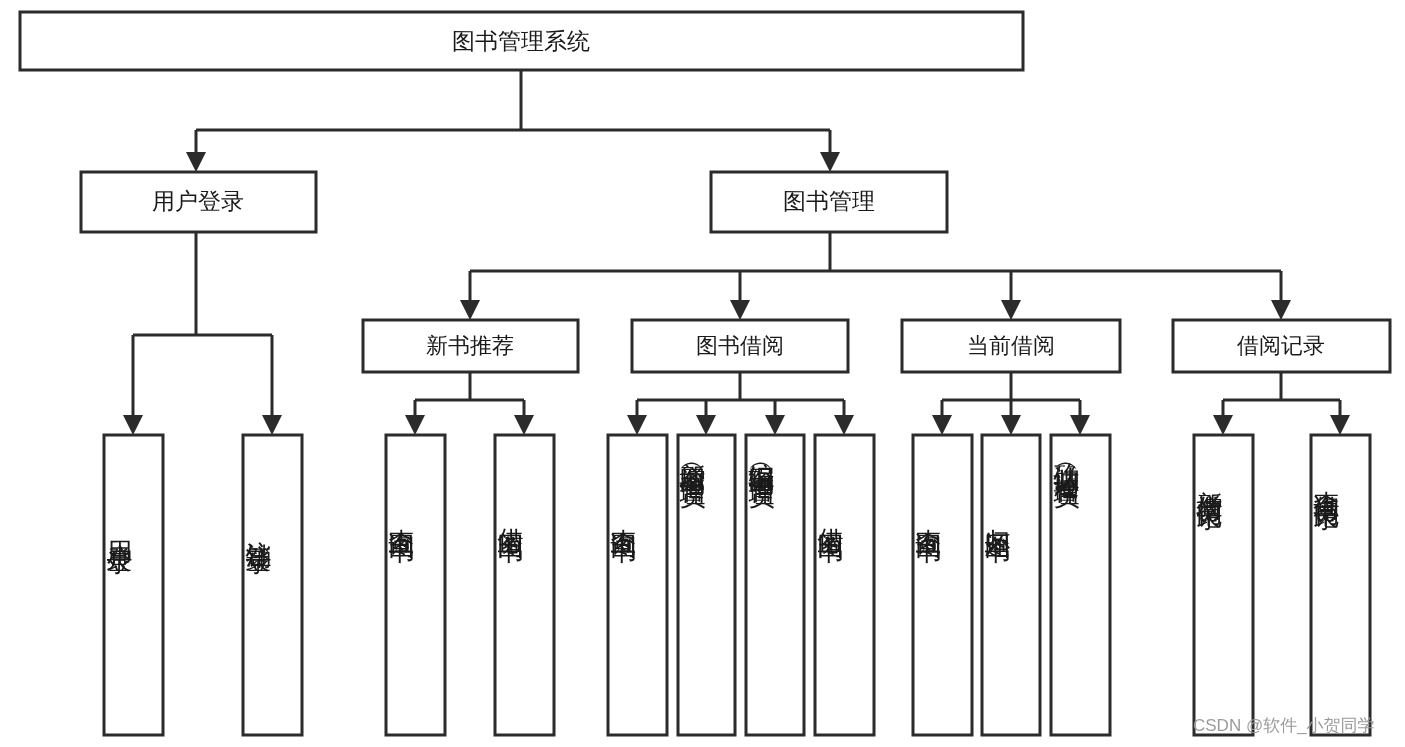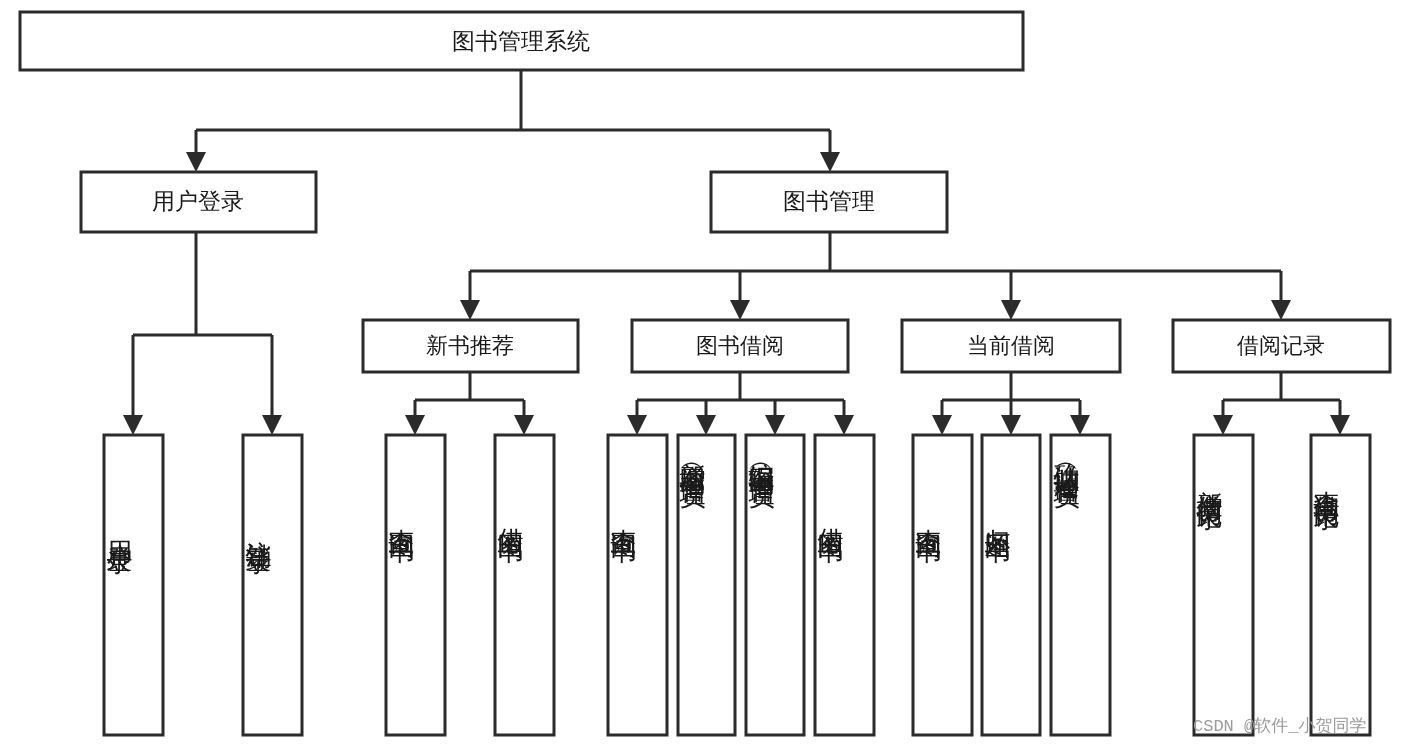--- a/index.html
+++ b/index.html
@@ -35,21 +35,21 @@
     letter-spacing:3px;
     color:#1a1a1a;
     white-space:nowrap;
     user-select:none;
     pointer-events:none;
   }
 
   .watermark{
     position:absolute;
     left:1193px;top:714px;
-    font-family:Liberation Mono, monospace;
+    font-family:Liberation Sans, sans-serif;
     font-size:17px;
     color:#9b9b9b;
     white-space:nowrap;
     user-select:none;
   }
 </style>
 </head>
 <body>
 
 <div id="diagram-root">

